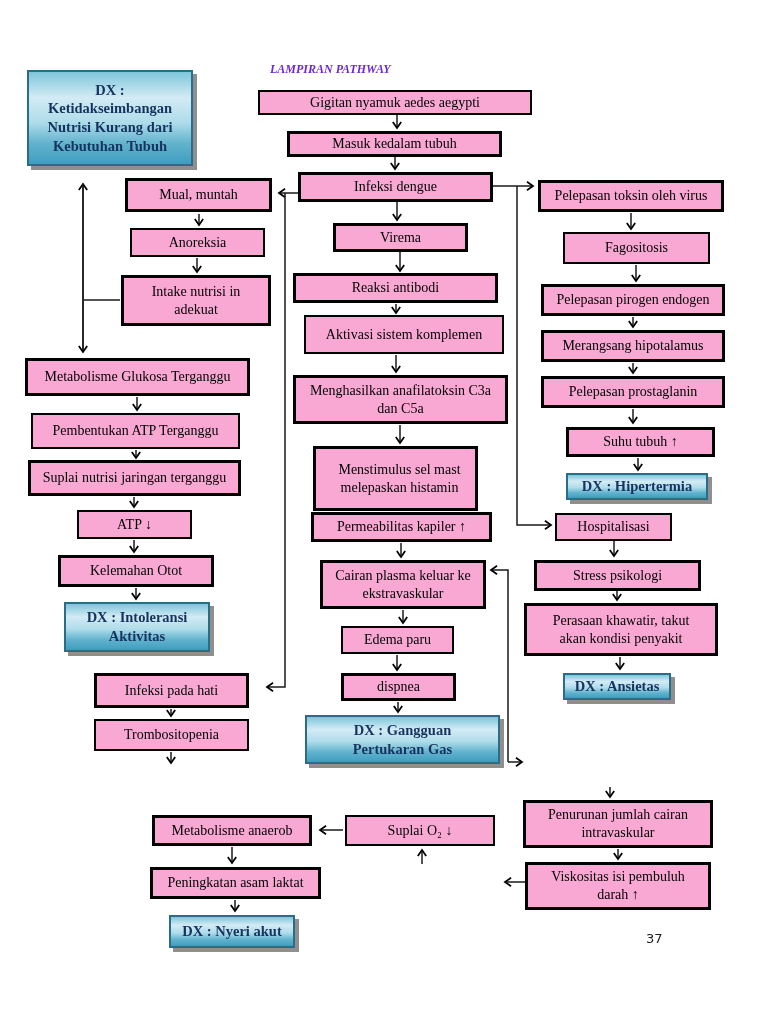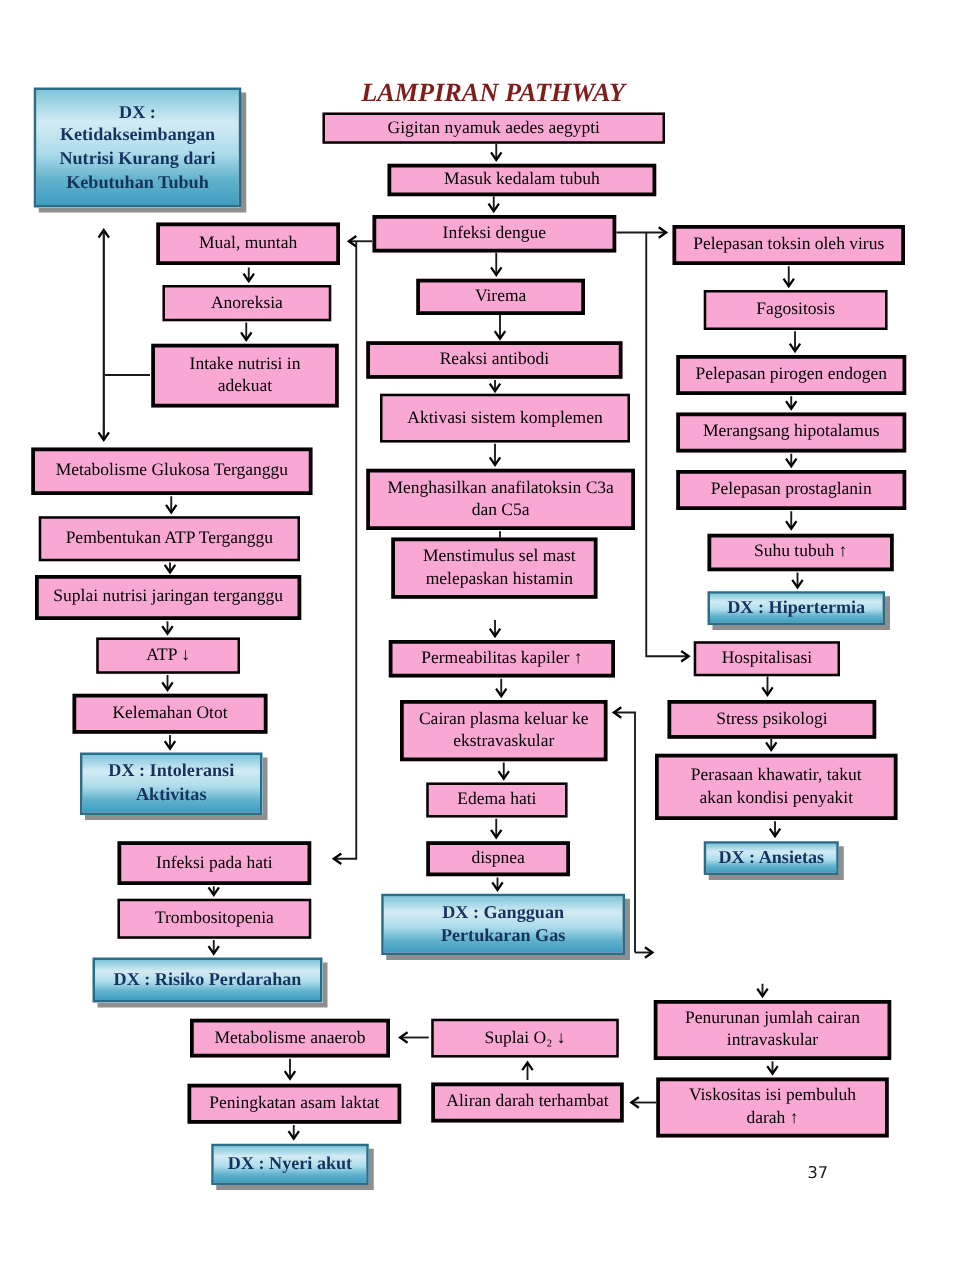--- a/index.html
+++ b/index.html
@@ -17,22 +17,22 @@
   }
   .b2{border:2px solid #000;}
   .b3{border:3px solid #000;}
   .dx{
     border:2px solid #2a6d87;
     background:linear-gradient(180deg,#7ec6db 0%,#d3ebf4 28%,#aedcEA 55%,#61b2cd 78%,#3f9dc0 100%);
     box-shadow:4px 4px 0 #8f8f8f;
     color:#16335f;font-weight:bold;font-size:14.5px;
   }
   .title{
-    position:absolute;left:270px;top:62px;width:230px;text-align:right;z-index:2;
-    font-weight:bold;font-style:italic;font-size:21px;color:#7f1d1d;
+    position:absolute;left:270px;top:62px;width:230px;text-align:left;z-index:2;
+    font-weight:bold;font-style:italic;font-size:12px;color:#6d28d9;
   }
   .pageno{
     position:absolute;left:646px;top:931px;z-index:2;
     font-family:"DejaVu Sans","Liberation Sans",sans-serif;font-size:13px;color:#1a1a1a;
   }
 </style>
 </head>
 <body>
 
 <div id="stage">
@@ -99,67 +99,65 @@
   </svg>
 
   <div class="title">LAMPIRAN PATHWAY</div>
 
   <div id="nodes">
       <div class="node dx" style="left: 27px; top: 70px; width: 166px; height: 96px;">DX :
 Ketidakseimbangan
 Nutrisi Kurang dari
 Kebutuhan Tubuh</div>
       <div class="node b2" style="left: 258px; top: 90px; width: 274px; height: 25px;">Gigitan nyamuk aedes aegypti</div>
-      <div class="node b3" style="left: 287px; top: 131px; width: 215px; height: 26px; margin-left: 23px;">Masuk kedalam tubuh</div>
+      <div class="node b3" style="left: 287px; top: 131px; width: 215px; height: 26px;">Masuk kedalam tubuh</div>
       <div class="node b3" style="left: 298px; top: 172px; width: 195px; height: 30px;">Infeksi dengue</div>
       <div class="node b3" style="left: 333px; top: 223px; width: 135px; height: 29px;">Virema</div>
       <div class="node b3" style="left: 293px; top: 273px; width: 205px; height: 30px;">Reaksi antibodi</div>
       <div class="node b2" style="left: 304px; top: 315px; width: 200px; height: 39px;">Aktivasi sistem komplemen</div>
       <div class="node b3" style="left: 293px; top: 375px; width: 215px; height: 49px;">Menghasilkan anafilatoksin C3a
 dan C5a</div>
-      <div class="node b3" style="left: 313px; top: 430px; width: 165px; height: 49px; padding-left: 12px;">Menstimulus sel mast
+      <div class="node b3" style="left: 313px; top: 446px; width: 165px; height: 65px; padding-left: 12px;">Menstimulus sel mast
 melepaskan histamin</div>
       <div class="node b3" style="left: 311px; top: 512px; width: 181px; height: 30px;">Permeabilitas kapiler ↑</div>
       <div class="node b3" style="left: 320px; top: 560px; width: 166px; height: 49px;">Cairan plasma keluar ke
 ekstravaskular</div>
-      <div class="node b2" style="left: 341px; top: 626px; width: 113px; height: 28px;">Edema hati</div>
+      <div class="node b2" style="left: 341px; top: 626px; width: 113px; height: 28px;">Edema paru</div>
       <div class="node b3" style="left: 341px; top: 673px; width: 115px; height: 28px;">dispnea</div>
       <div class="node dx" style="left: 305px; top: 715px; width: 195px; height: 49px;">DX : Gangguan
 Pertukaran Gas</div>
       <div class="node b3" style="left: 125px; top: 178px; width: 147px; height: 34px;">Mual, muntah</div>
       <div class="node b2" style="left: 130px; top: 228px; width: 135px; height: 29px;">Anoreksia</div>
       <div class="node b3" style="left: 121px; top: 275px; width: 150px; height: 51px;">Intake nutrisi in
 adekuat</div>
       <div class="node b3" style="left: 25px; top: 358px; width: 225px; height: 38px;">Metabolisme Glukosa Terganggu</div>
       <div class="node b2" style="left: 31px; top: 413px; width: 209px; height: 36px; text-align: right;">Pembentukan ATP Terganggu</div>
       <div class="node b3" style="left: 28px; top: 460px; width: 213px; height: 36px;">Suplai nutrisi jaringan terganggu</div>
       <div class="node b2" style="left: 77px; top: 510px; width: 115px; height: 29px;">ATP ↓</div>
       <div class="node b3" style="left: 58px; top: 555px; width: 156px; height: 32px;">Kelemahan Otot</div>
       <div class="node dx" style="left: 64px; top: 602px; width: 146px; height: 50px;">DX : Intoleransi
 Aktivitas</div>
       <div class="node b3" style="left: 94px; top: 673px; width: 155px; height: 35px;">Infeksi pada hati</div>
       <div class="node b2" style="left: 94px; top: 719px; width: 155px; height: 32px;">Trombositopenia</div>
-      <div class="node dx" style="left: 74px; top: 766px; width: 184px; height: 36px;">DX : Risiko Perdarahan</div>
       <div class="node b2" style="left: 563px; top: 232px; width: 147px; height: 32px;">Fagositosis</div>
       <div class="node b3" style="left: 538px; top: 180px; width: 186px; height: 32px;">Pelepasan toksin oleh virus</div>
       <div class="node b3" style="left: 541px; top: 284px; width: 184px; height: 32px;">Pelepasan pirogen endogen</div>
       <div class="node b3" style="left: 541px; top: 330px; width: 184px; height: 32px;">Merangsang hipotalamus</div>
       <div class="node b3" style="left: 541px; top: 376px; width: 184px; height: 32px;">Pelepasan prostaglanin</div>
       <div class="node b3" style="left: 566px; top: 427px; width: 149px; height: 30px;">Suhu tubuh ↑</div>
       <div class="node dx" style="left: 566px; top: 473px; width: 142px; height: 27px;">DX : Hipertermia</div>
       <div class="node b2" style="left: 555px; top: 513px; width: 117px; height: 28px;">Hospitalisasi</div>
       <div class="node b3" style="left: 534px; top: 560px; width: 167px; height: 31px;">Stress psikologi</div>
       <div class="node b3" style="left: 524px; top: 603px; width: 194px; height: 53px;">Perasaan khawatir, takut
 akan kondisi penyakit</div>
       <div class="node dx" style="left: 563px; top: 673px; width: 108px; height: 27px;">DX : Ansietas</div>
       <div class="node b3" style="left: 523px; top: 800px; width: 190px; height: 48px;">Penurunan jumlah cairan
 intravaskular</div>
       <div class="node b3" style="left: 525px; top: 862px; width: 186px; height: 48px;">Viskositas isi pembuluh
 darah ↑</div>
       <div class="node b3" style="left: 152px; top: 815px; width: 160px; height: 31px;">Metabolisme anaerob</div>
       <div class="node b2" style="left: 345px; top: 815px; width: 150px; height: 31px;">Suplai O₂ ↓</div>
       <div class="node b3" style="left: 150px; top: 867px; width: 171px; height: 32px;">Peningkatan asam laktat</div>
-      <div class="node b3" style="left: 345px; top: 866px; width: 154px; height: 32px;">Aliran darah terhambat</div>
       <div class="node dx" style="left: 169px; top: 915px; width: 126px; height: 33px;">DX : Nyeri akut</div>
     </div>
 
   <div class="pageno">37</div>
 </div>
 
 </body></html>

